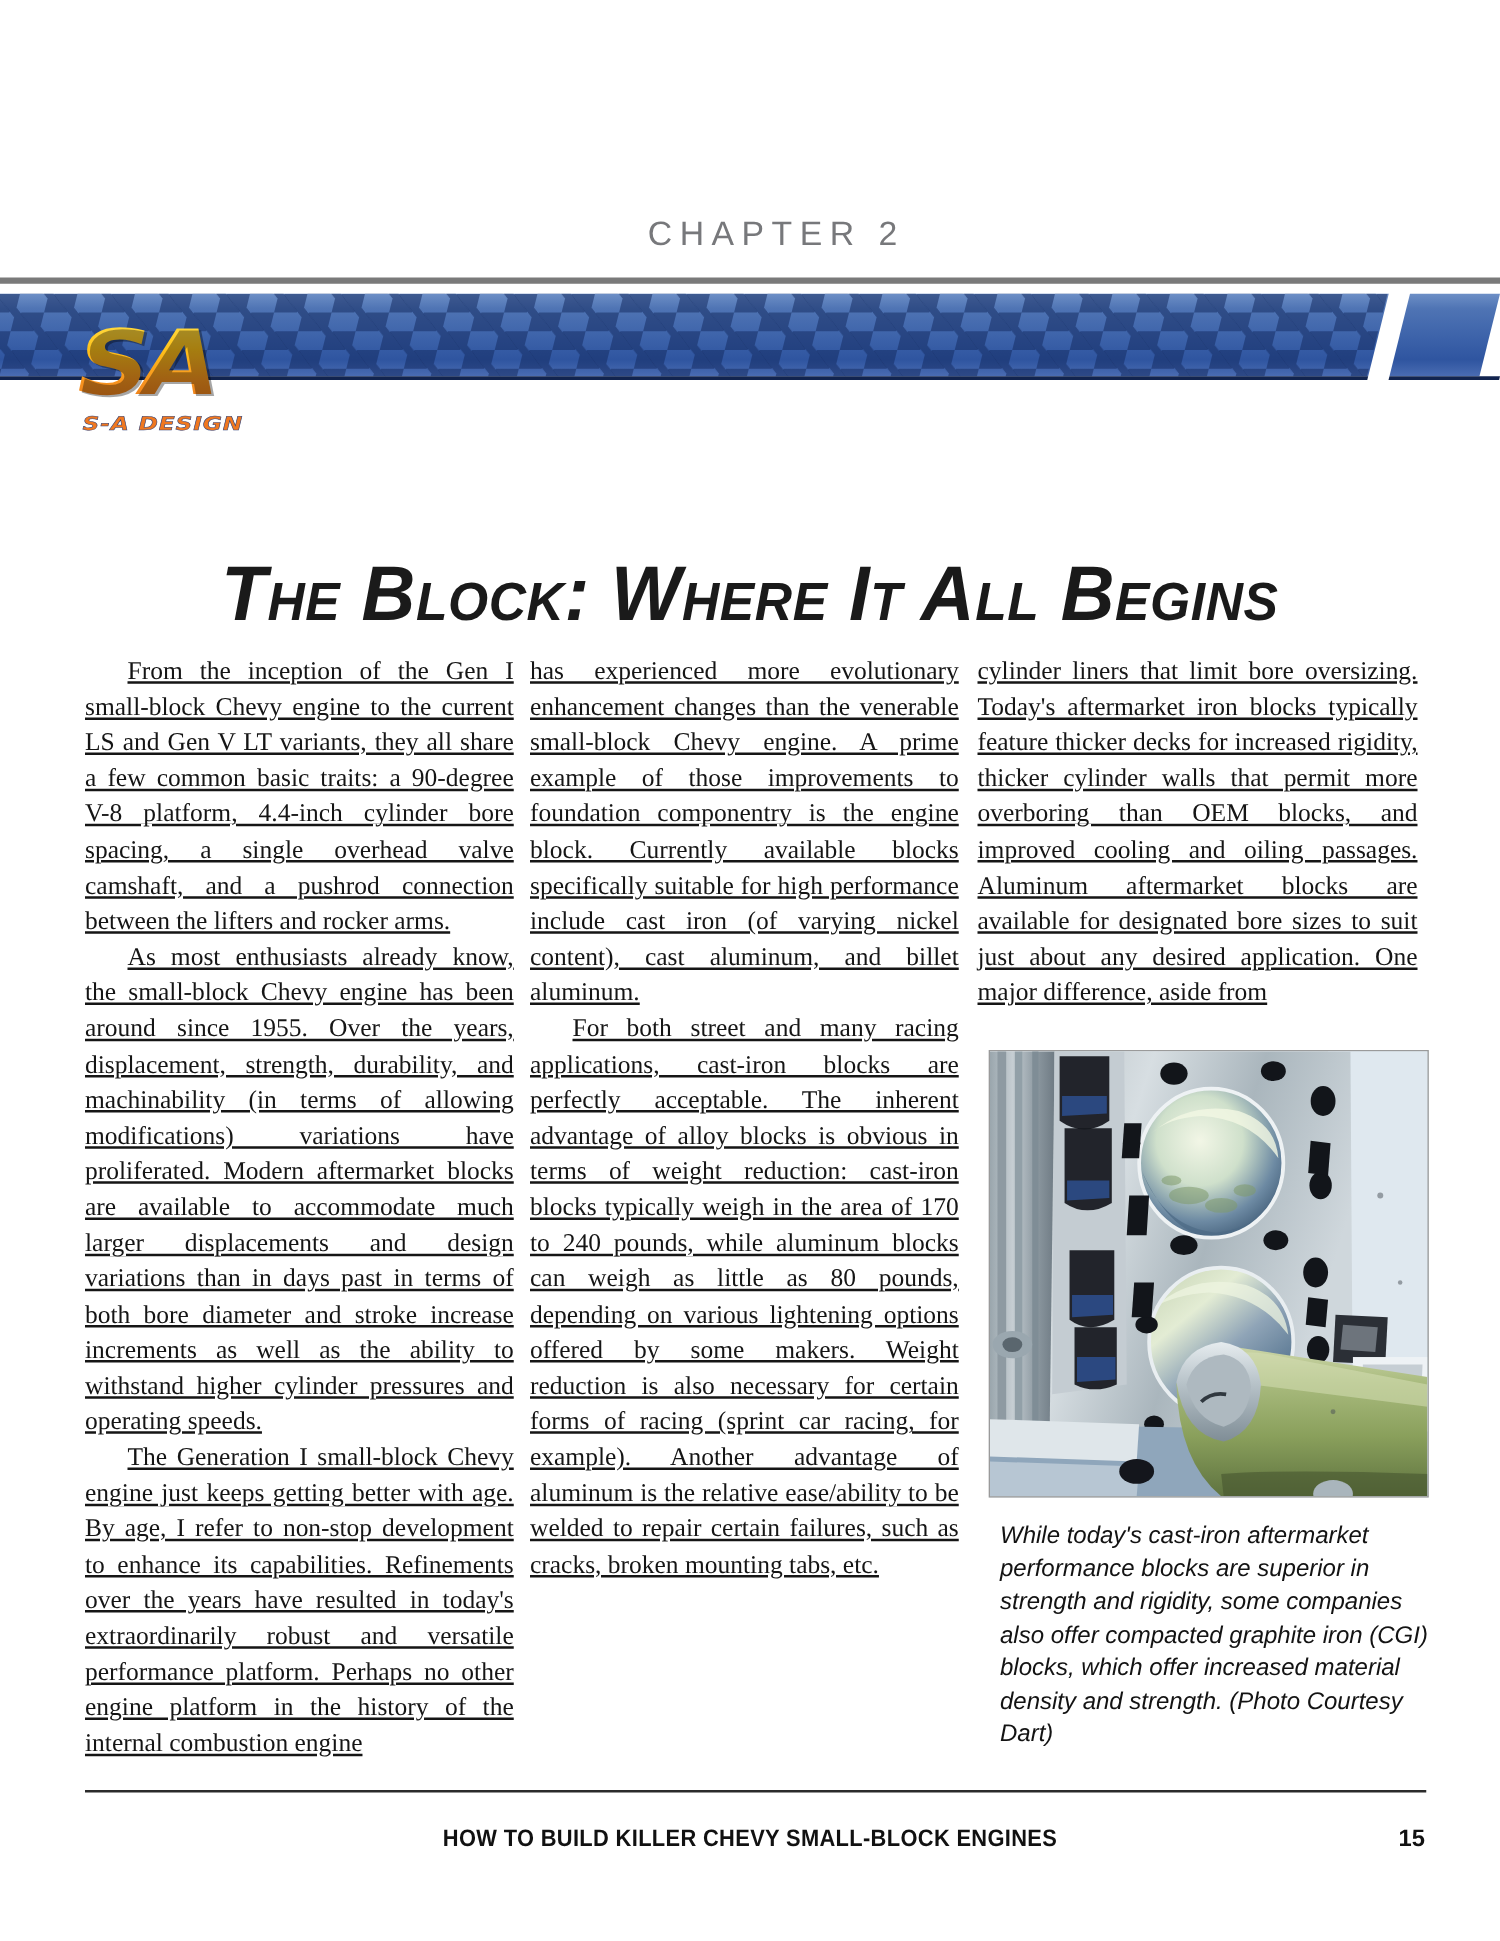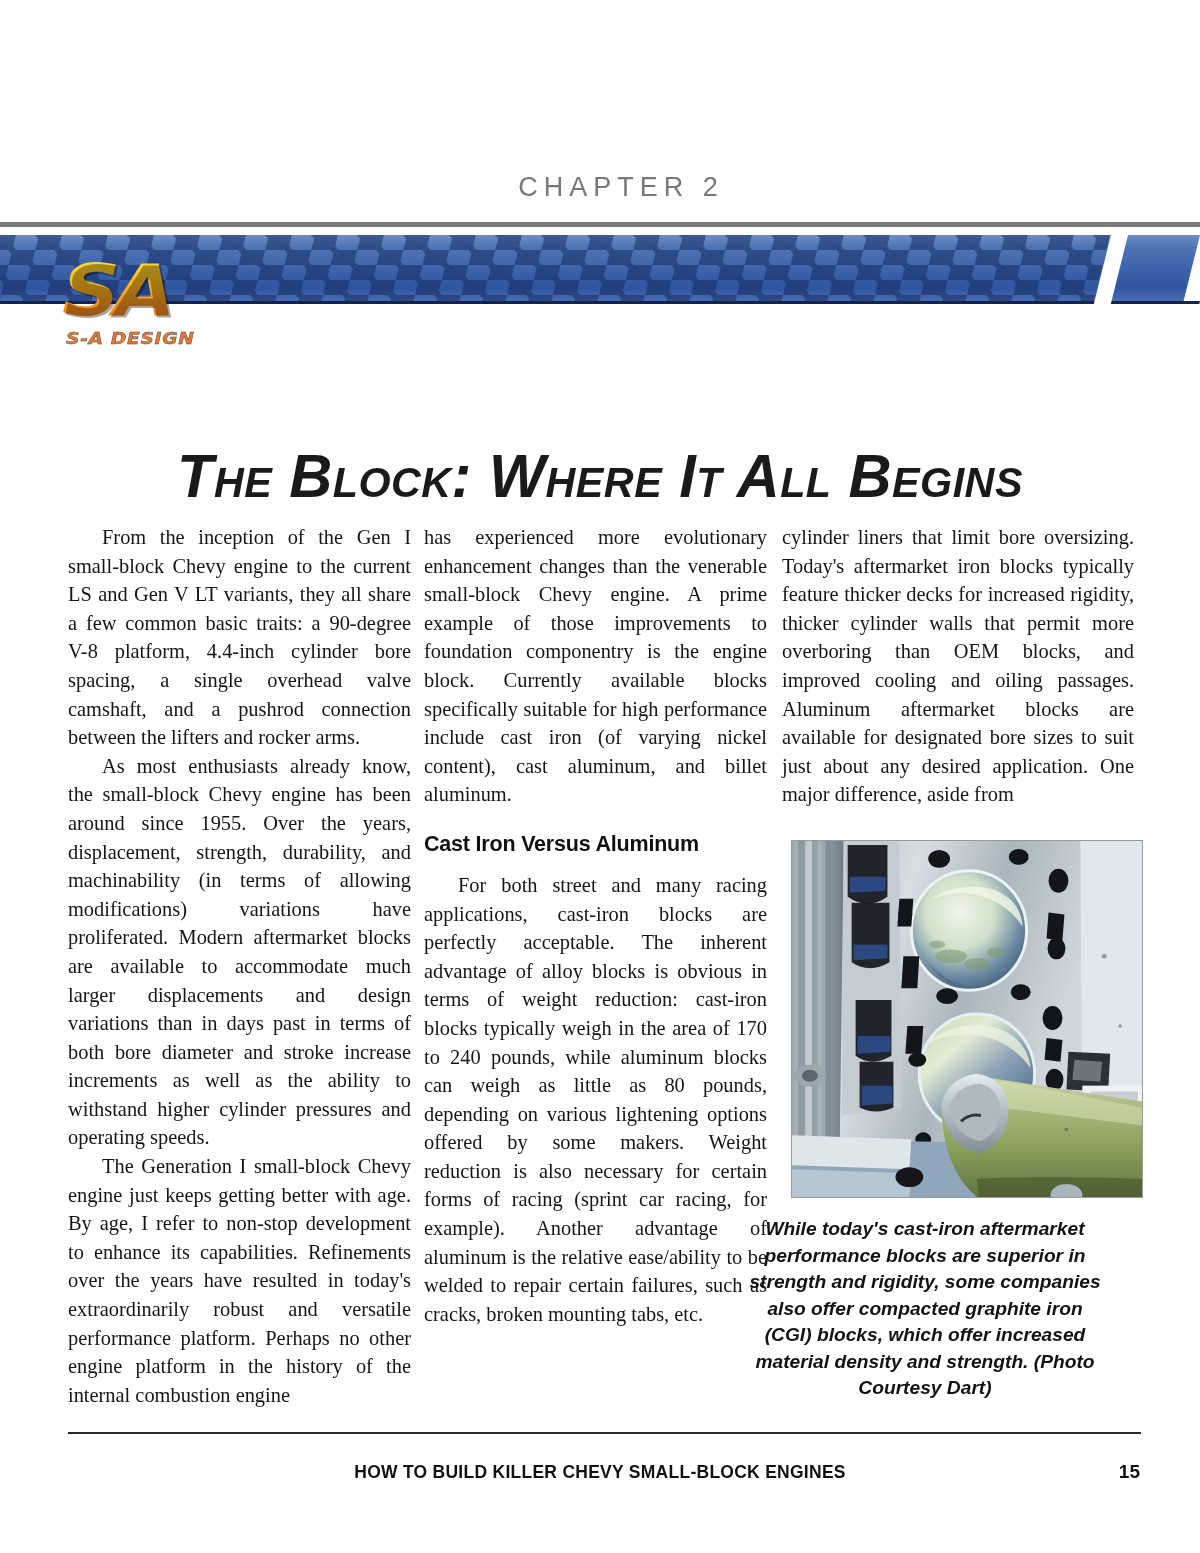--- a/index.html
+++ b/index.html
@@ -154,20 +154,21 @@
   .col {
     position: absolute;
     top: 523px;
     width: 343px;
     font-size: 20.4px;
     line-height: 28.6px;
     text-align: justify;
     text-justify: inter-word;
     color: #151515;
     hyphens: manual;
+    text-decoration: underline;
   }
   #col1 { left: 68px; }
   #col2 { left: 424px; }
   #col3 { left: 782px; width: 352px; }
   .col p { margin: 0; text-indent: 34px; }
   .col p.noindent { text-indent: 0; }
 
   .subhead {
     font-family: "Liberation Sans", sans-serif;
     font-weight: bold;
@@ -190,29 +191,29 @@
     border: 1px solid #9a9a9a;
     box-sizing: border-box;
     overflow: hidden;
     background: #cfd6d9;
   }
   .photo-svg { display: block; width: 100%; height: 100%; }
 
   .caption {
     position: absolute;
     top: 1216px;
-    left: 749px;
+    left: 800px;
     width: 352px;
     font-family: "Liberation Sans", sans-serif;
-    font-weight: bold;
+    font-weight: normal;
     font-style: italic;
     font-size: 19.2px;
     line-height: 26.5px;
     color: #131313;
-    text-align: center;
+    text-align: left;
   }
 
   
   .footer-rule {
     position: absolute;
     top: 1432px;
     left: 68px;
     width: 1073px;
     height: 2px;
     background: #2b2b2b;
@@ -262,21 +263,20 @@
 <h1 class="page-title">The Block: Where It All Begins</h1>
 
 <div class="col" id="col1">
   <p>From the inception of the Gen I small-block Chevy engine to the current LS and Gen V LT variants, they all share a few common basic traits: a 90-degree V-8 platform, 4.4-inch cylinder bore spacing, a single overhead valve camshaft, and a pushrod connection between the lifters and rocker arms.</p>
   <p>As most enthusiasts already know, the small-block Chevy engine has been around since 1955. Over the years, displacement, strength, durability, and machinability (in terms of allowing modifications) variations have proliferated. Modern aftermarket blocks are available to accommodate much larger displacements and design variations than in days past in terms of both bore diameter and stroke increase increments as well as the ability to withstand higher cylinder pressures and operating speeds.</p>
   <p>The Generation I small-block Chevy engine just keeps getting better with age. By age, I refer to non-stop development to enhance its capabilities. Refinements over the years have resulted in today's extraordinarily robust and versatile performance platform. Perhaps no other engine platform in the history of the internal combustion engine</p>
 </div>
 
 <div class="col" id="col2">
   <p class="noindent">has experienced more evolutionary enhancement changes than the venerable small-block Chevy engine. A prime example of those improvements to foundation componentry is the engine block. Currently available blocks specifically suitable for high performance include cast iron (of varying nickel content), cast aluminum, and billet aluminum.</p>
-  <p class="subhead">Cast Iron Versus Aluminum</p>
   <p>For both street and many racing applications, cast-iron blocks are perfectly acceptable. The inherent advantage of alloy blocks is obvious in terms of weight reduction: cast-iron blocks typically weigh in the area of 170 to 240 pounds, while aluminum blocks can weigh as little as 80 pounds, depending on various lightening options offered by some makers. Weight reduction is also necessary for certain forms of racing (sprint car racing, for example). Another advantage of aluminum is the relative ease/ability to be welded to repair certain failures, such as cracks, broken mounting tabs, etc.</p>
 </div>
 
 <div class="col" id="col3">
   <p class="noindent">cylinder liners that limit bore oversizing. Today's aftermarket iron blocks typically feature thicker decks for increased rigidity, thicker cylinder walls that permit more overboring than OEM blocks, and improved cooling and oiling passages. Aluminum aftermarket blocks are available for designated bore sizes to suit just about any desired application. One major difference, aside from</p>
 </div>
 
 <div class="photo-wrap">
   <svg class="photo-svg" viewBox="0 0 352 358" preserveAspectRatio="none">
     <defs>

